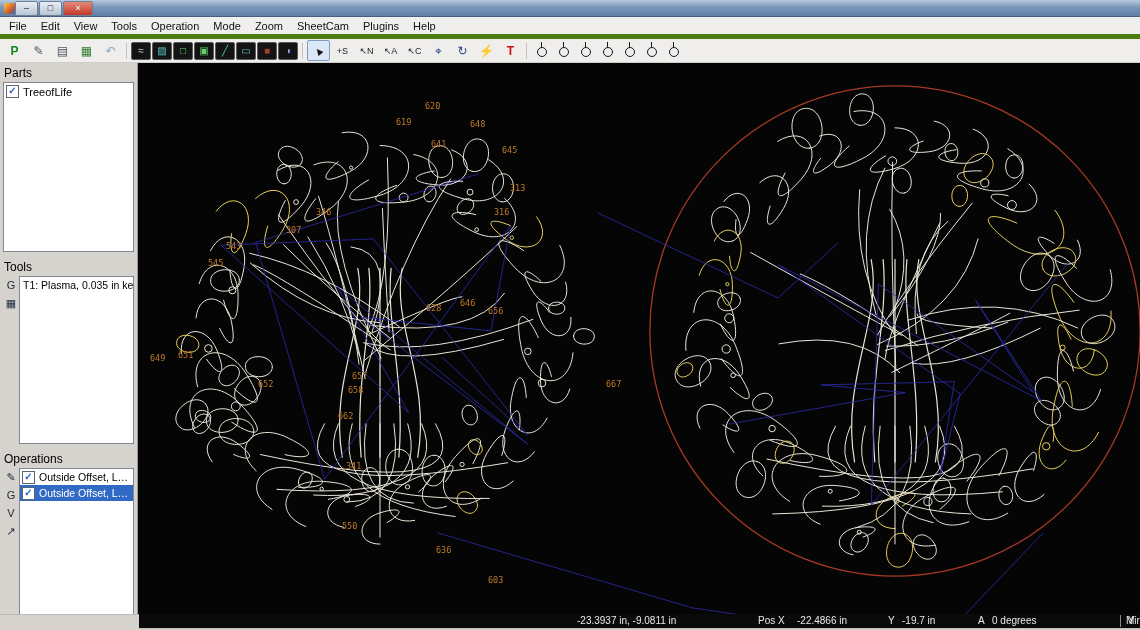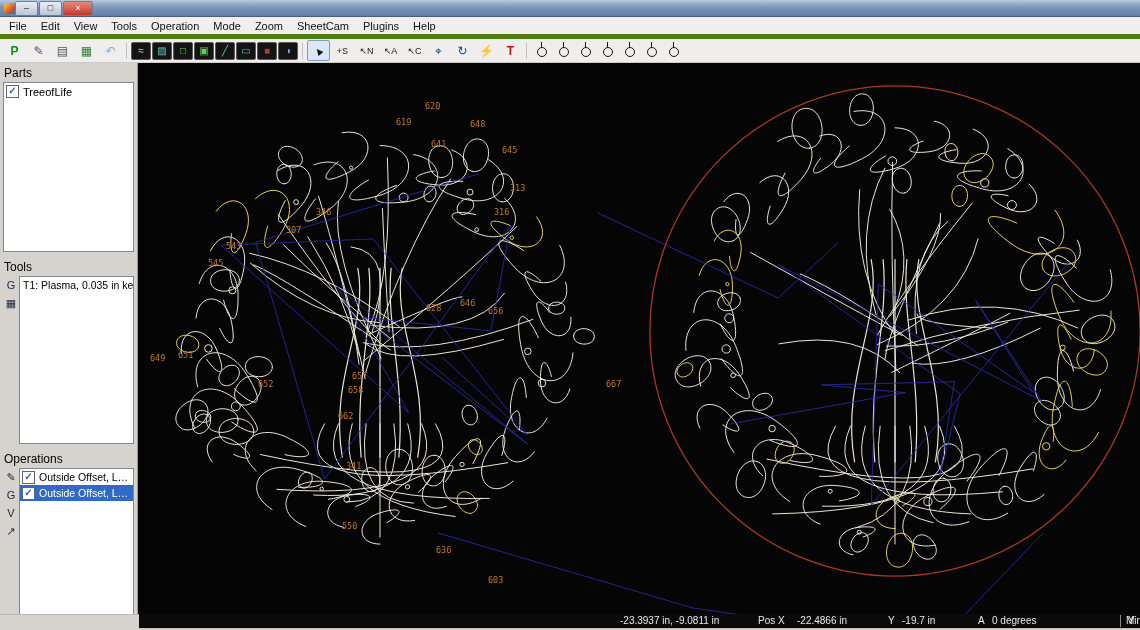--- a/index.html
+++ b/index.html
@@ -481,21 +481,21 @@
           <text x="208" y="406" fill="#c07a28" font-size="8.5" font-family="DejaVu Sans Mono, monospace">341</text>
           <text x="204" y="466" fill="#c07a28" font-size="8.5" font-family="DejaVu Sans Mono, monospace">550</text>
           <text x="298" y="490" fill="#c07a28" font-size="8.5" font-family="DejaVu Sans Mono, monospace">636</text>
           <text x="350" y="520" fill="#c07a28" font-size="8.5" font-family="DejaVu Sans Mono, monospace">603</text>
         </svg>
     </div>
   </div>
 
   <div class="status">
     <span class="sb-left"></span>
-    <span class="sb" style="left:620px">-23.3937 in, -9.0811 in</span>
+    <span class="sb" style="left:577px">-23.3937 in, -9.0811 in</span>
     <span class="sb" style="left:758px">Pos X</span>
     <span class="sb" style="left:797px">-22.4866 in</span>
     <span class="sb" style="left:888px">Y</span>
     <span class="sb" style="left:902px">-19.7 in</span>
     <span class="sb" style="left:978px">A</span>
     <span class="sb" style="left:992px">0 degrees</span>
     <span class="sb" style="left:1126px">Mirror X</span>
     <span class="sb-div"></span>
     <span class="sb" style="left:1128px">Y</span>
   </div>

